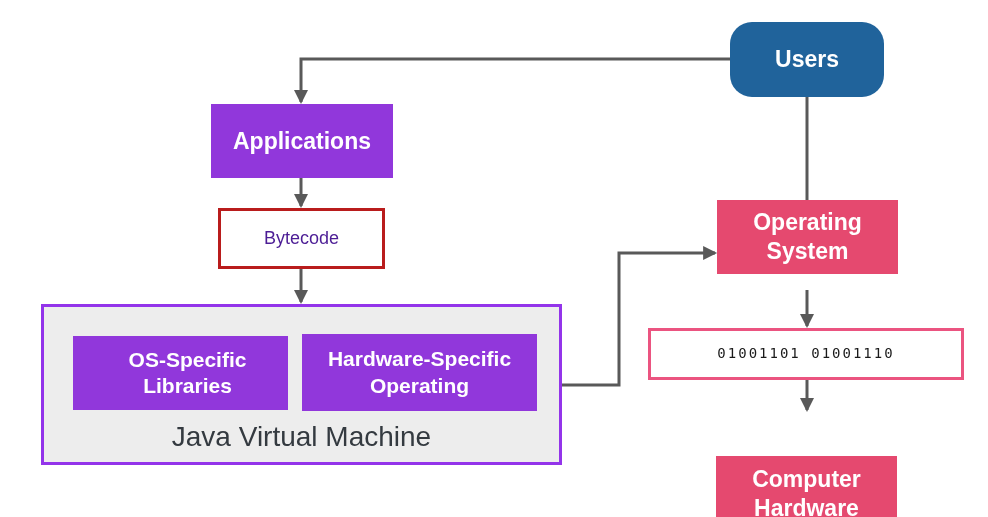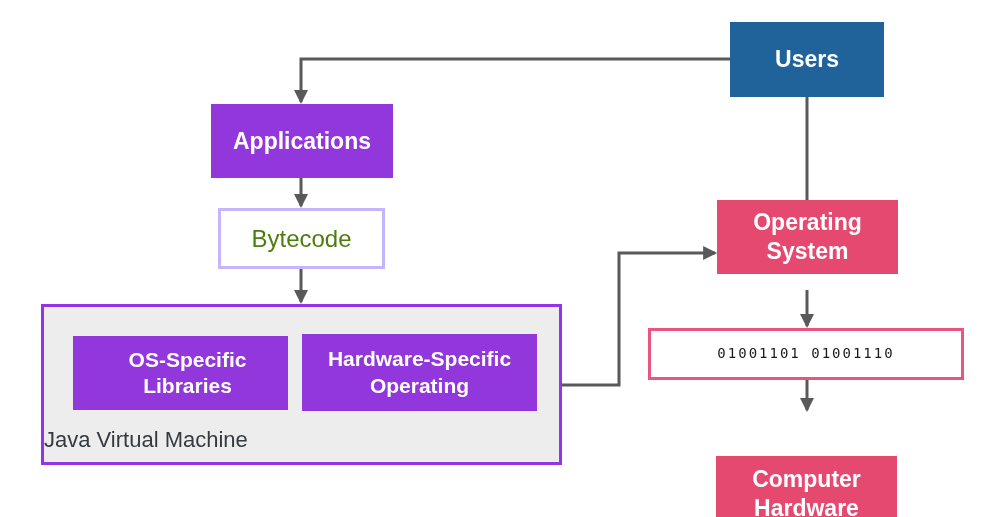--- a/index.html
+++ b/index.html
@@ -29,38 +29,39 @@
     align-items: center;
     justify-content: center;
     text-align: center;
     line-height: 1.25;
   }
   .fill-blue {
     background: #20639B;
     color: #ffffff;
     font-weight: bold;
     font-size: 23px;
+    border-radius: 22px;
   }
   .fill-purple {
     background: #9137DB;
     color: #ffffff;
     font-weight: bold;
     font-size: 23px;
   }
   .fill-pink {
     background: #E5496F;
     color: #ffffff;
     font-weight: bold;
     font-size: 23px;
   }
   .outline-purple {
     background: #ffffff;
-    border: 3px solid #c4b5fd;
-    color: #4d7c0f;
-    font-size: 24px;
+    border: 3px solid #b91c1c;
+    color: #4c1d95;
+    font-size: 18px;
   }
   .outline-pink {
     background: #ffffff;
     border: 3px solid #EB5480;
     color: #1A1A1A;
     font-family: "DejaVu Sans Mono", monospace;
     font-size: 14px;
     letter-spacing: 2px;
   }
   .jvm-container {
@@ -71,23 +72,23 @@
     height: 161px;
     box-sizing: border-box;
     background: #EDEDED;
     border: 3px solid #9334EA;
   }
   .jvm-label {
     position: absolute;
     left: 0;
     right: 0;
     bottom: 9px;
-    text-align: left;
+    text-align: center;
     color: #343A40;
-    font-size: 22px;
+    font-size: 28px;
   }
   .node-users        { left: 730px; top: 22px;  width: 154px; height: 75px; }
   .node-applications { left: 211px; top: 104px; width: 182px; height: 74px; }
   .node-bytecode     { left: 218px; top: 208px; width: 167px; height: 61px; }
   .node-oslibs       { left: 73px;  top: 336px; width: 215px; height: 74px; font-size: 21px; padding-left: 14px; }
   .node-hwlibs       { left: 302px; top: 334px; width: 235px; height: 77px; font-size: 21px; }
   .node-os           { left: 717px; top: 200px; width: 181px; height: 74px; justify-content: center; }
   .node-binary       { left: 648px; top: 328px; width: 316px; height: 52px; }
   .node-hardware     { left: 716px; top: 412px; width: 181px; height: 75px; margin-top: 44px; }
   .node-label {

